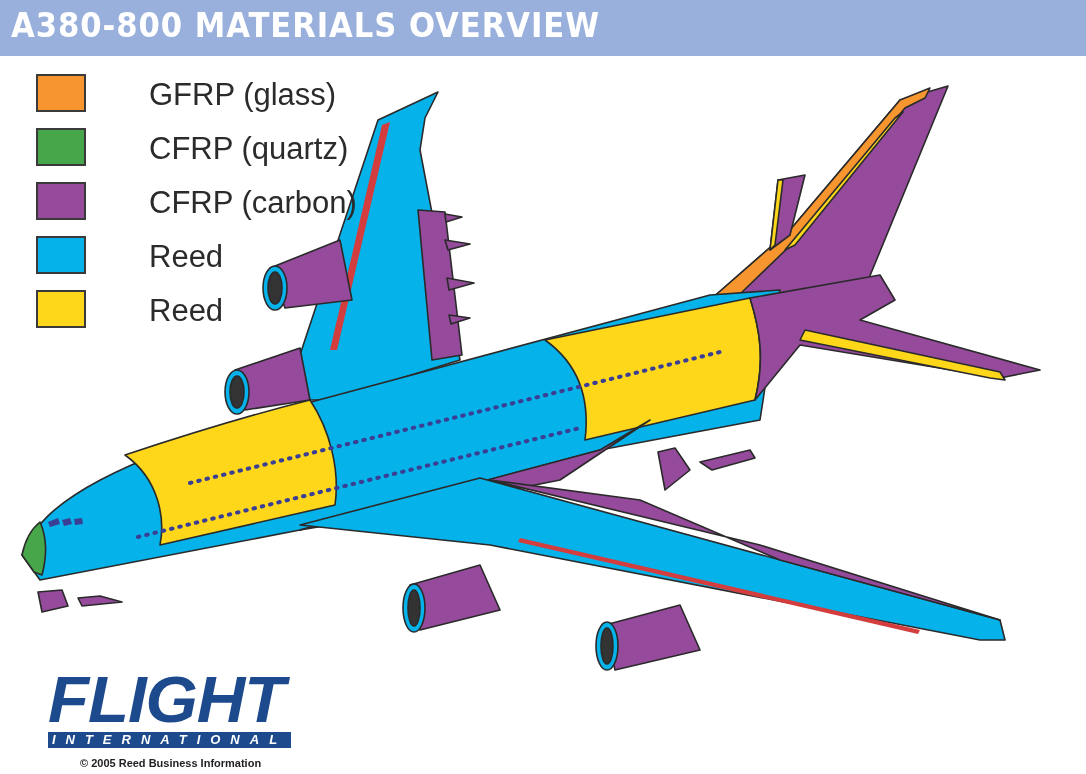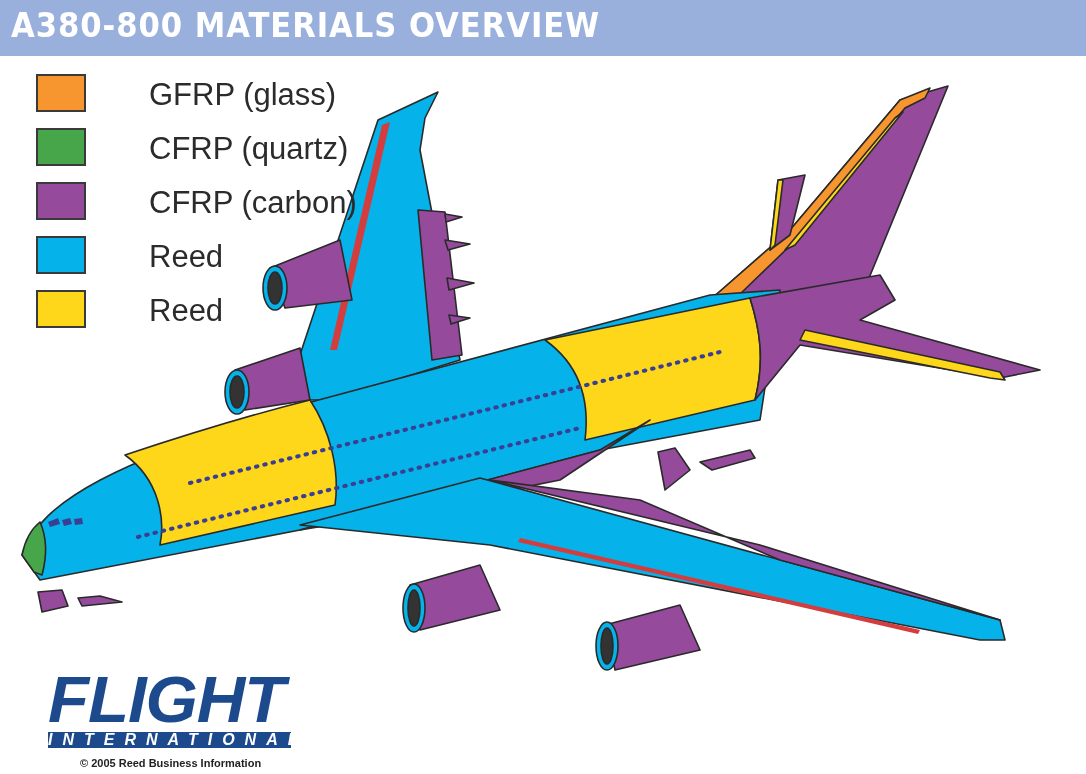--- a/index.html
+++ b/index.html
@@ -6,21 +6,21 @@
   body { width:1086px; height:774px; background:#ffffff; position:relative; overflow:hidden; font-family:"Liberation Sans", sans-serif; }
   .header { position:absolute; left:0; top:0; width:1086px; height:56px; background:#99b0dc; }
   .header-title { position:absolute; left:11px; top:9px; font-family:"DejaVu Sans", sans-serif; font-weight:bold; font-size:33px; letter-spacing:1px; color:#ffffff; line-height:1; transform:scaleX(0.93); transform-origin:left center; }
   .legend { position:absolute; left:36px; top:74px; }
   .legend-item { position:relative; height:54px; }
   .swatch { position:absolute; left:0; top:0; width:50px; height:38px; border:2px solid #3a3a3a; box-sizing:border-box; }
   .legend-label { position:absolute; left:69px; top:2px; font-family:"Liberation Sans", sans-serif; font-weight:normal; font-size:31px; color:#2b2b2b; white-space:nowrap; line-height:38px;margin-left:44px; }
   .diagram { position:absolute; left:0; top:0; }
   .logo { position:absolute; left:48px; top:672px; width:246px; }
   .logo-word { font-family:"Liberation Sans", sans-serif; font-weight:bold; font-style:italic; font-size:64px; color:#1c4a8c; line-height:56px; letter-spacing:-1px; transform:scaleX(1.05); transform-origin:left; }
-  .logo-bar { background:#1c4a8c; color:#ffffff; font-weight:bold; font-style:italic; font-size:16px; letter-spacing:10px; text-align:center; height:16px; line-height:16px; margin-top:4px; width:243px; }
+  .logo-bar { background:#1c4a8c; color:#ffffff; font-weight:bold; font-style:italic; font-size:13px; letter-spacing:10px; text-align:center; height:16px; line-height:16px; margin-top:4px; width:243px; }
   .copyright { font-family:"Liberation Sans", sans-serif; font-weight:bold; font-size:11px; color:#222; margin-top:9px; padding-left:32px; }
 </style>
 </head>
 <body>
 
 <div class="header">
   <div class="header-title">A380-800 MATERIALS OVERVIEW</div>
 </div>
 
 <svg class="diagram" width="1086" height="774" viewBox="0 0 1086 774">

